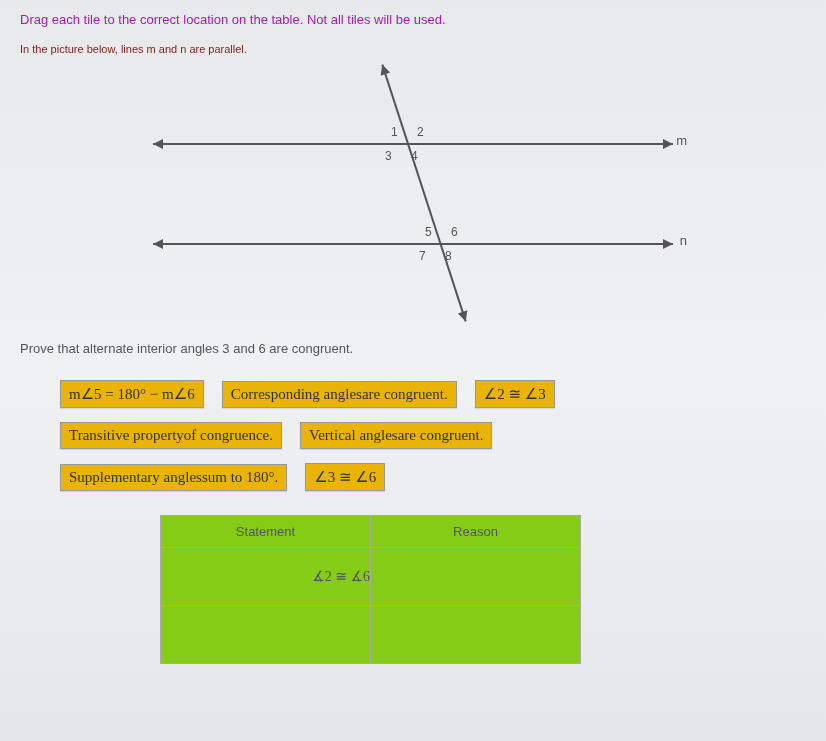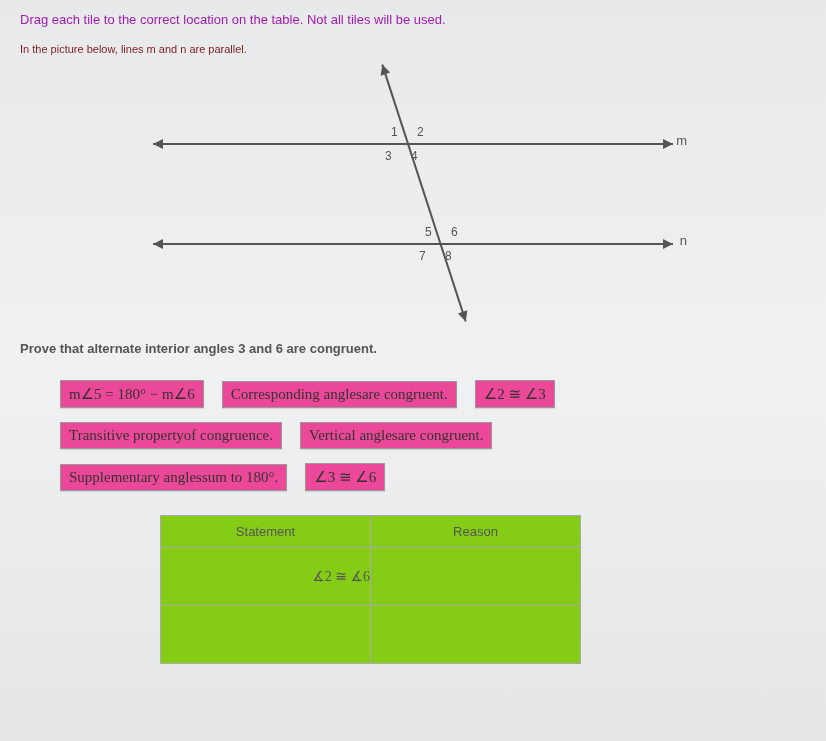--- a/index.html
+++ b/index.html
@@ -79,36 +79,35 @@
     .transversal::after { bottom: 0; border-top: 10px solid #555; }
     .anum {
       position: absolute;
       font-size: 12px;
       color: #555;
     }
     .prove-text {
       font-size: 13px;
       color: #555;
       margin: 8px 0 24px 0;
-      font-weight: bold;
     }
     .tiles-area {
       padding-left: 40px;
       margin-bottom: 24px;
     }
     .tile-row {
       display: flex;
       gap: 18px;
       margin-bottom: 14px;
       align-items: center;
     }
     .tile {
       display: inline-block;
       border: 1px solid #999;
-      background: #ec4899;
+      background: #eab308;
       padding: 4px 8px;
       font-family: Georgia, "Times New Roman", serif;
       font-size: 15px;
       color: #333;
       cursor: grab;
       box-shadow: 0 1px 1px rgba(0,0,0,.1);
     }
     .proof-table {
       border-collapse: collapse;
       margin-left: 140px;

